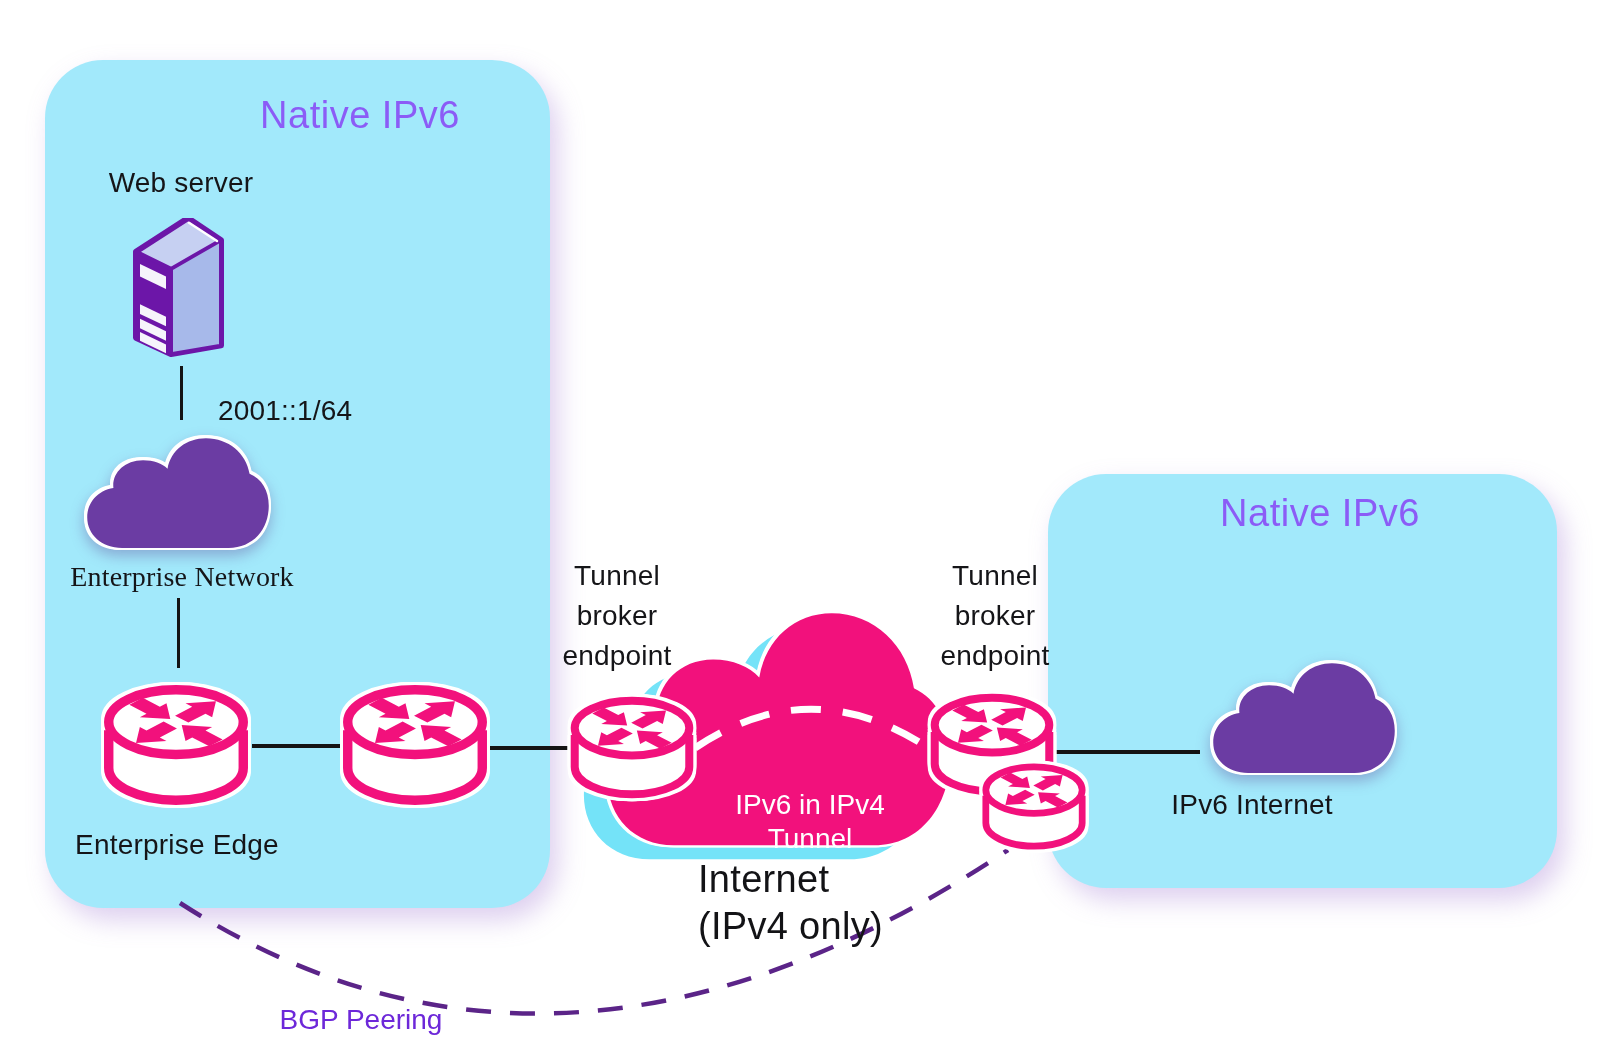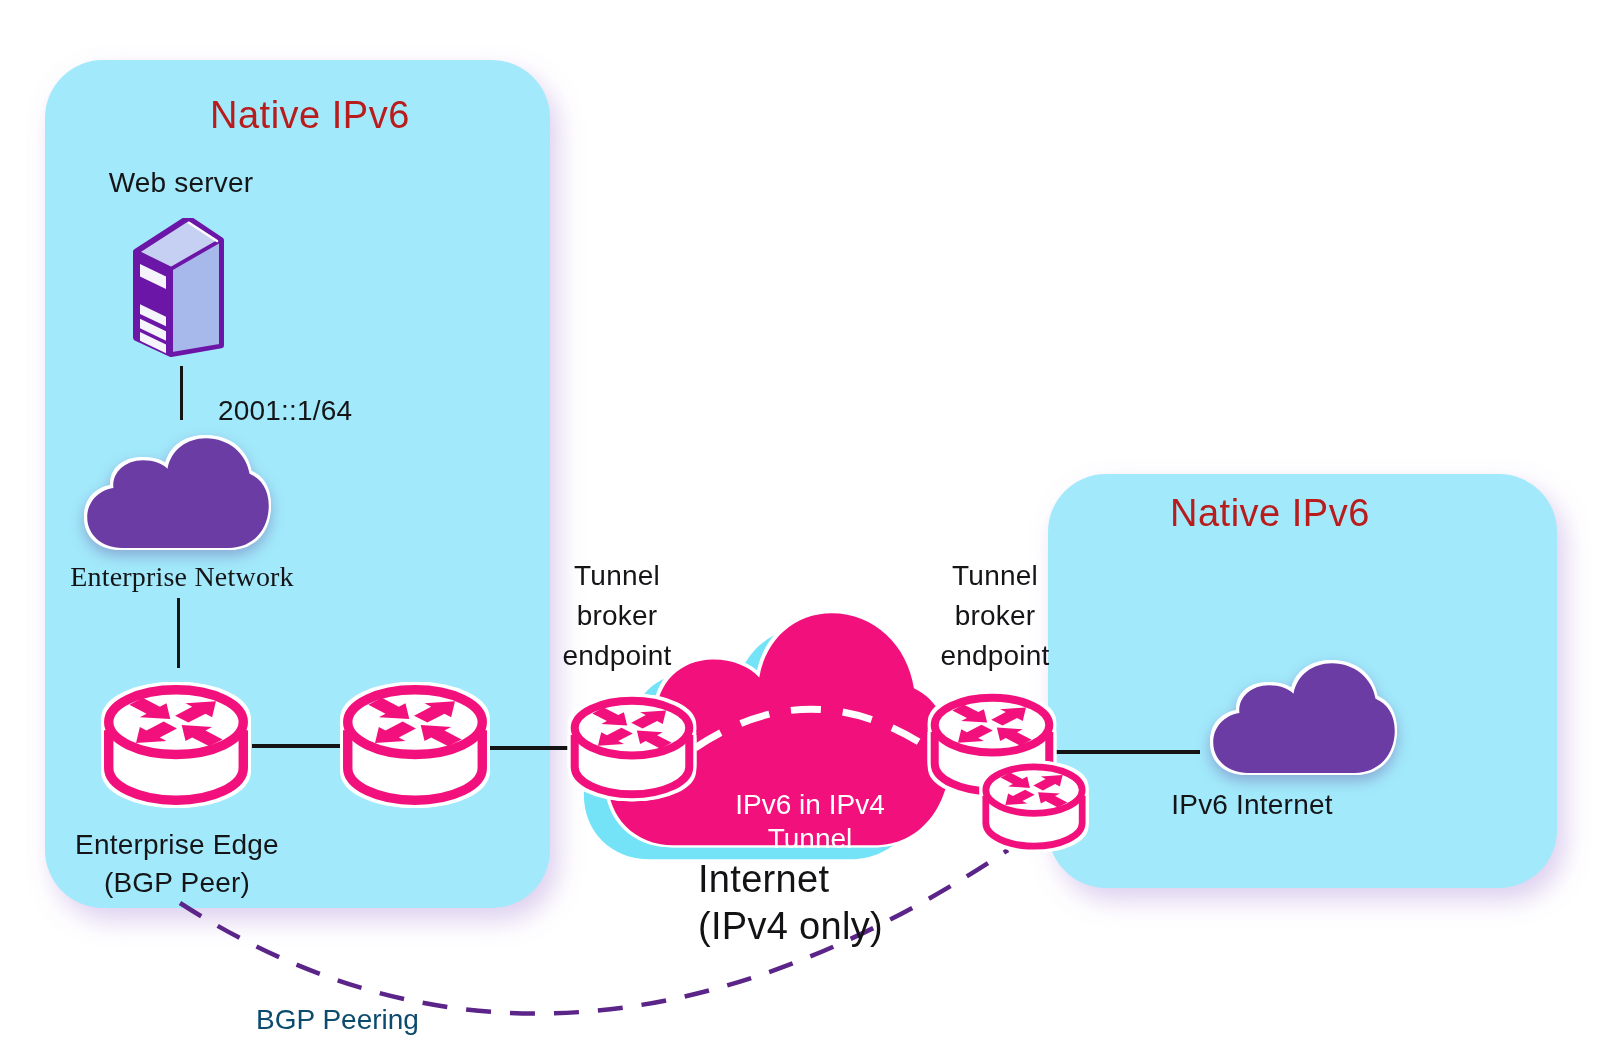--- a/index.html
+++ b/index.html
@@ -1,37 +1,37 @@
 <!DOCTYPE html>
 <html><head>
 <meta charset="utf-8">
 <style>
   html,body{margin:0;padding:0;background:#ffffff;}
   #canvas{position:relative;width:1600px;height:1052px;overflow:hidden;background:#ffffff;
           font-family:"Liberation Sans",sans-serif;color:#1c1c1e;}
   .abs{position:absolute;}
   .panel{position:absolute;background:#a2e9fb;border-radius:58px;z-index:10;
          box-shadow:8px 12px 26px rgba(158,118,210,0.35);}
-  .title{position:absolute;font-size:38px;letter-spacing:.5px;text-align:left;z-index:50;color:#b91c1c;}
+  .title{position:absolute;font-size:38px;letter-spacing:.5px;text-align:center;z-index:50;color:#8b5cf6;}
   .label{position:absolute;text-align:center;font-size:28px;line-height:38px;letter-spacing:.2px;z-index:50;color:#151518;}
   .label3{line-height:40px;}
   .line{position:absolute;background:#141414;z-index:15;}
   .icon{position:absolute;}
   .halo{filter:drop-shadow(2.5px 0 0 #fff) drop-shadow(-2.5px 0 0 #fff)
                drop-shadow(0 2.5px 0 #fff) drop-shadow(0 -2.5px 0 #fff);}
   .halo-shadow{filter:drop-shadow(2.5px 0 0 #fff) drop-shadow(-2.5px 0 0 #fff)
                drop-shadow(0 2.5px 0 #fff) drop-shadow(0 -2.5px 0 #fff)
                drop-shadow(0 6px 7px rgba(80,40,130,0.32));}
   .router{position:absolute;z-index:40;
           filter:drop-shadow(3px 0 0 #fff) drop-shadow(-3px 0 0 #fff)
                  drop-shadow(0 3px 0 #fff) drop-shadow(0 -3px 0 #fff);}
   .cloud{position:absolute;}
   .on-cloud-text{position:absolute;text-align:center;color:#ffffff;font-size:28px;line-height:34px;z-index:26;}
   .internet-text{position:absolute;text-align:left;color:#131316;font-size:38px;line-height:47px;z-index:50;letter-spacing:.3px;}
-  .bgp-label{position:absolute;font-size:28px;color:#0c4a6e;z-index:50;}
+  .bgp-label{position:absolute;text-align:center;font-size:28px;color:#6d28d9;z-index:50;}
 </style>
 </head>
 <body>
 
 <div id="canvas">
 
   <svg width="0" height="0" style="position:absolute" aria-hidden="true">
     <defs>
       <symbol id="sym-router" viewBox="-55 -29 110 92" preserveAspectRatio="none">
         <path d="M -50 6 L -50 34 A 50 24 0 0 0 50 34 L 50 6" fill="#ffffff" stroke="#f2117c" stroke-width="7"></path>
@@ -84,21 +84,20 @@
     <use href="#sym-router"></use>
   </svg>
   <svg class="router" style="left:341px;top:683px;" width="148" height="124" preserveAspectRatio="none">
     <use href="#sym-router"></use>
   </svg>
   <div class="line" style="left:252px;top:744px;width:88px;height:4px;"></div>
   <div class="line" style="left:490px;top:746px;width:80px;height:4px;"></div>
 
   <div class="label" style="left:52px;top:826px;width:250px;">
     <span style="display:block">Enterprise Edge</span>
-    <span style="display:block">(BGP Peer)</span>
   </div>
 
   <div class="label label3" style="left:532px;top:556px;width:170px;">
     <span style="display:block">Tunnel</span>
     <span style="display:block">broker</span>
     <span style="display:block">endpoint</span>
   </div>
   <div class="label label3" style="left:910px;top:556px;width:170px;">
     <span style="display:block">Tunnel</span>
     <span style="display:block">broker</span>

